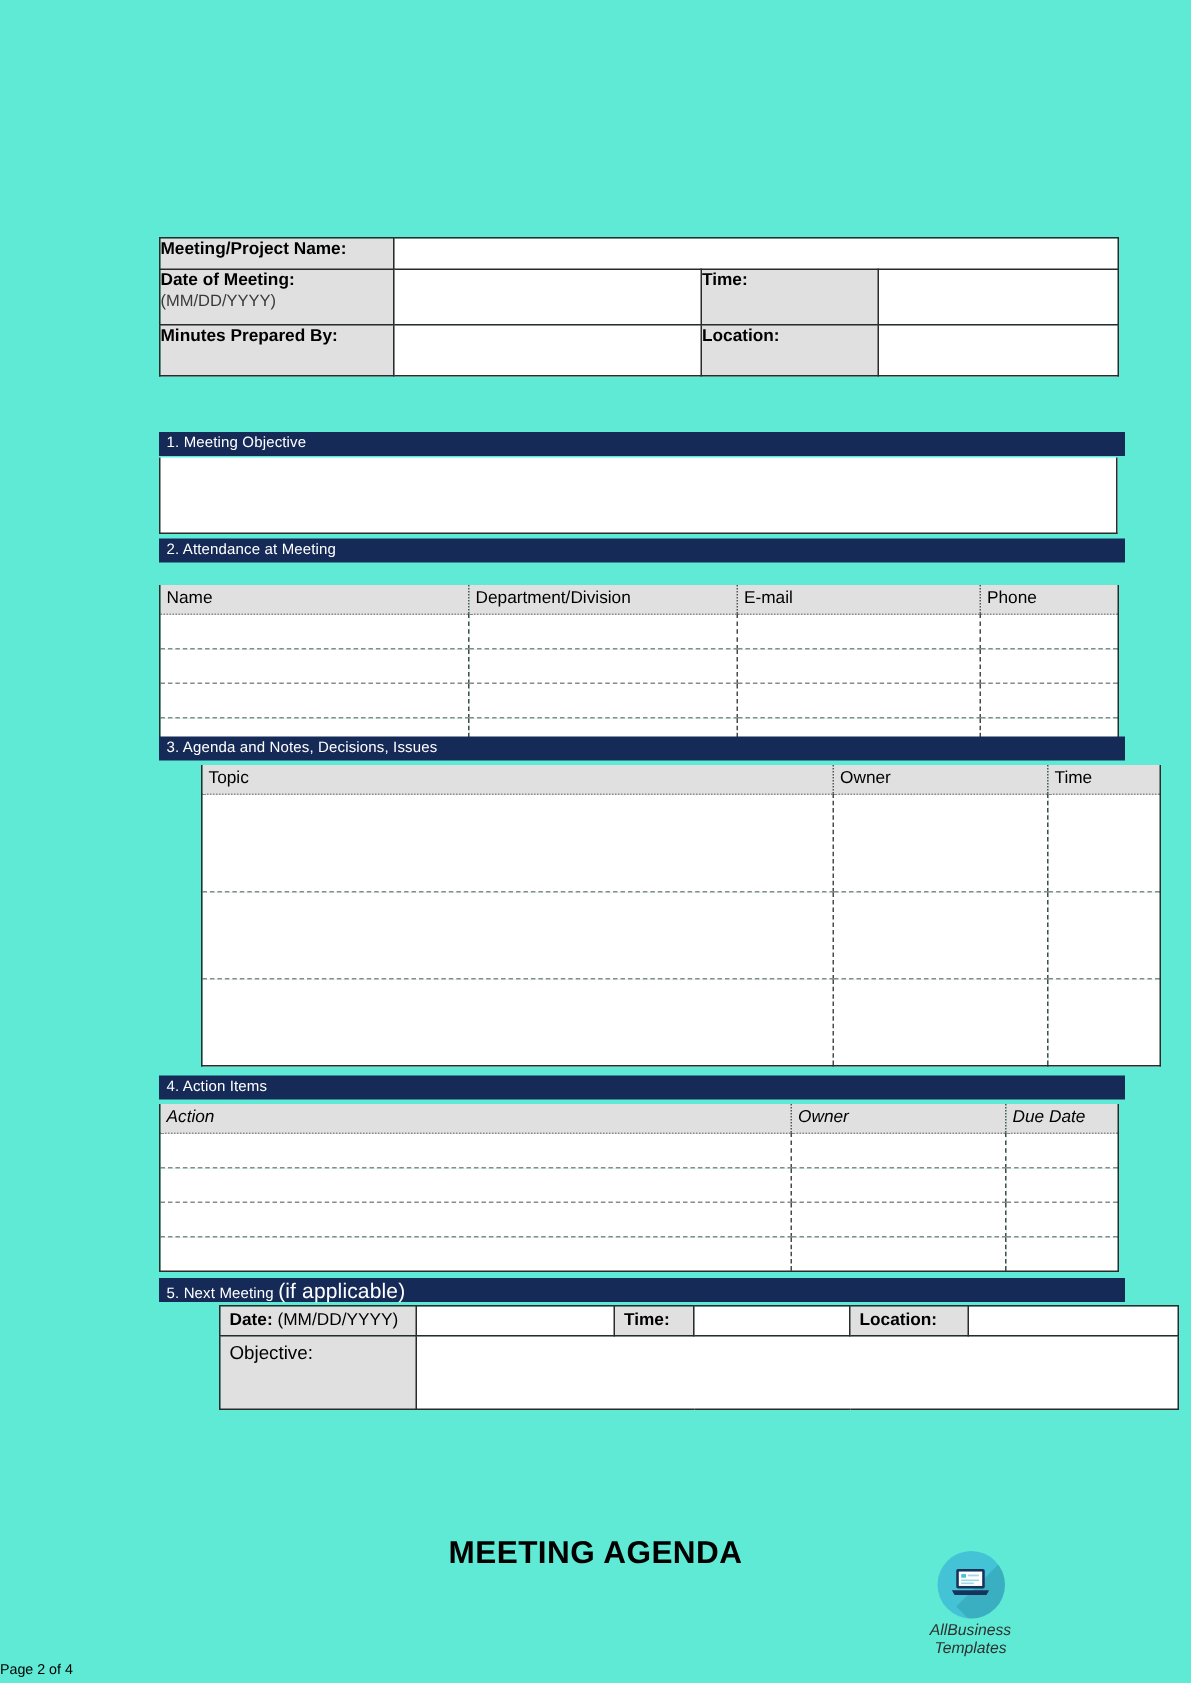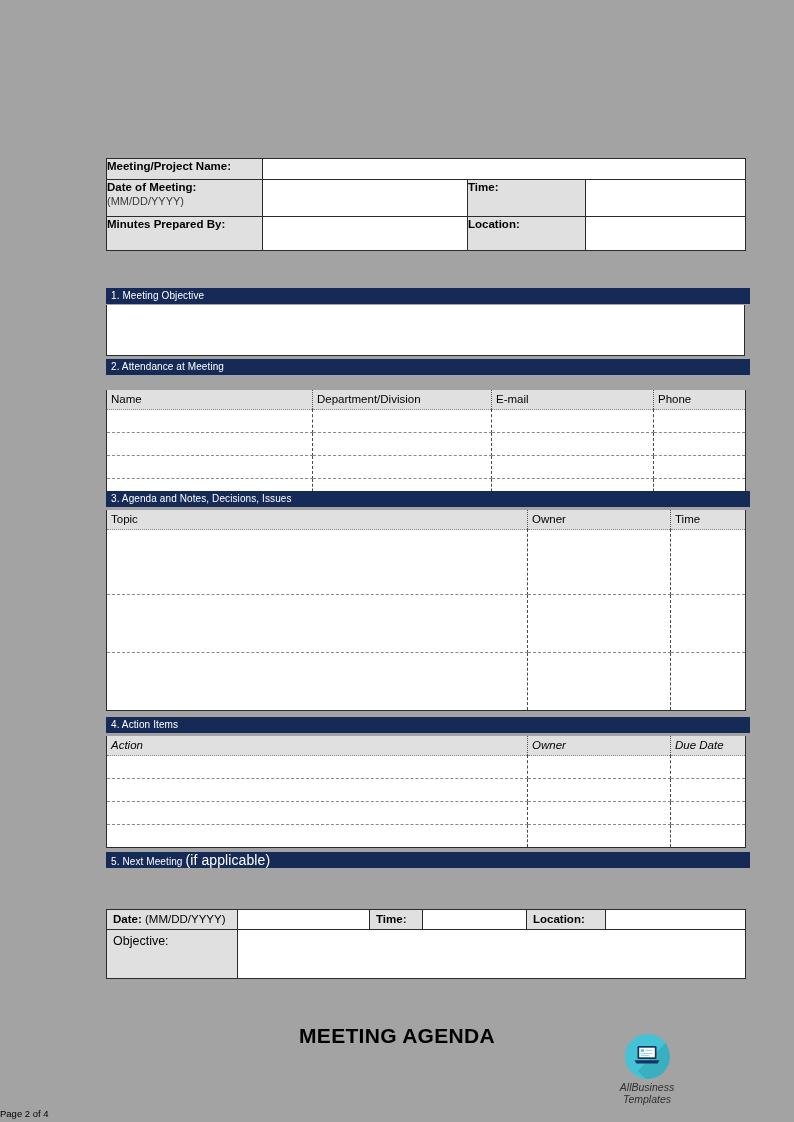--- a/index.html
+++ b/index.html
@@ -15,21 +15,21 @@
     font-family: "Liberation Sans", sans-serif;
     color: #000000;
     overflow: hidden;
   }
 
   .page {
     position: absolute;
     left: 0; top: 0;
     width: 794px;
     height: 1122px;
-    background: #a3a3a3;
+    background: #5eead4;
   }
 
   
   .doc-table {
     border-collapse: collapse;
     table-layout: fixed;
     width: 639px;
     position: absolute;
     left: 106px;
   }
@@ -253,21 +253,21 @@
       <tr class="drow last">
         <td class="divr" style="height:22px"></td>
         <td class="divr"></td>
         <td class="divr"></td>
         <td></td>
       </tr>
     </tbody>
   </table>
 
   <div class="band" style="top:491px;">3. Agenda and Notes, Decisions, Issues</div>
-  <table class="doc-table" id="agenda-table" style="top:510px; border-left:1px solid #2b2b2b; border-right:1px solid #2b2b2b; border-bottom:1px solid #2b2b2b;">
+  <table class="doc-table" id="agenda-table" style="top:510px; border-left:1px solid #2b2b2b; border-right:1px solid #2b2b2b; border-bottom:1px solid #2b2b2b;margin-left:28px;">
     <colgroup>
       <col style="width:421px">
         <col style="width:143px">
         <col style="width:75px">
     </colgroup>
     <tbody>
       <tr class="colhead">
         <td class="divr">Topic</td>
         <td class="divr">Owner</td>
         <td>Time</td>
@@ -324,21 +324,21 @@
         <td></td>
       </tr>
     </tbody>
   </table>
 
   <div class="band" style="top:852px;">
     <span>5. Next Meeting</span>
     <span class="minor">(if applicable)</span>
   </div>
 
-  <table class="doc-table" id="next-table" style="top:909px;">
+  <table class="doc-table" id="next-table" style="top:870px;margin-left:40px;">
     <colgroup>
       <col style="width:131px">
         <col style="width:132px">
       <col style="width:53px">
         <col style="width:104px">
       <col style="width:79px">
         <col style="width:140px">
     </colgroup>
     <tbody>
       <tr>

